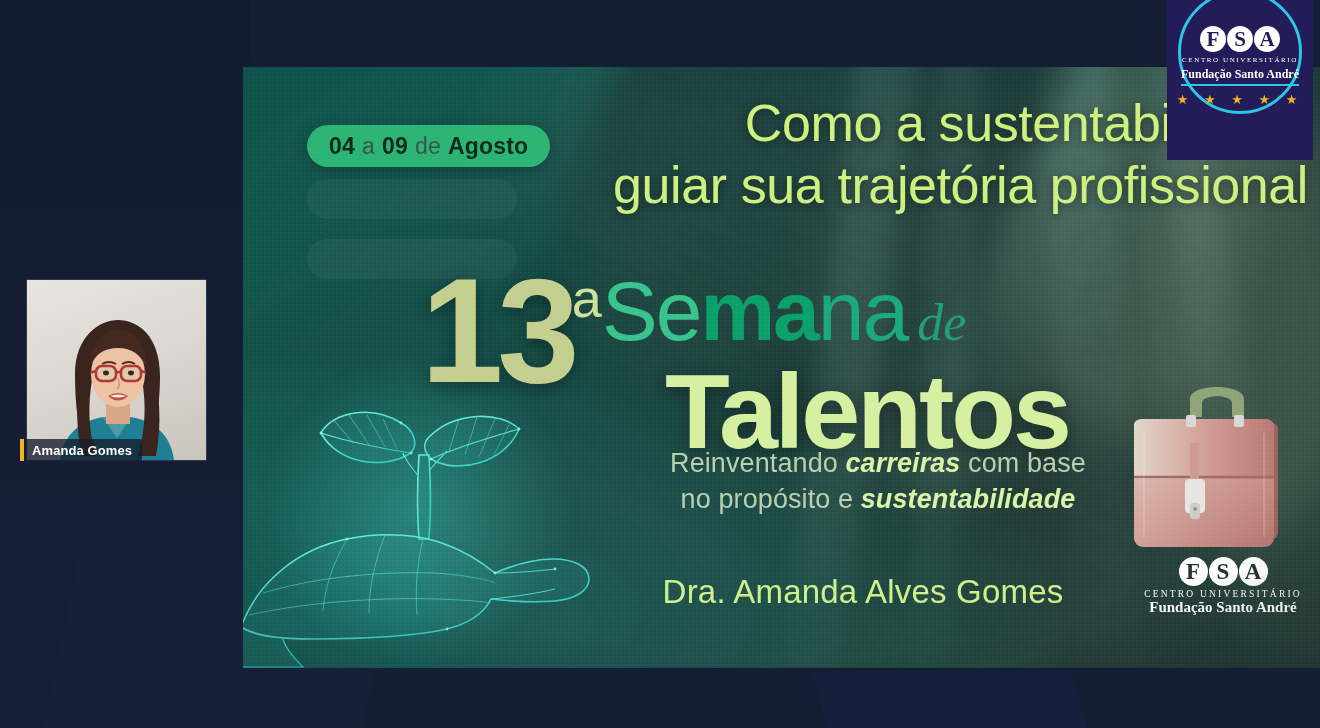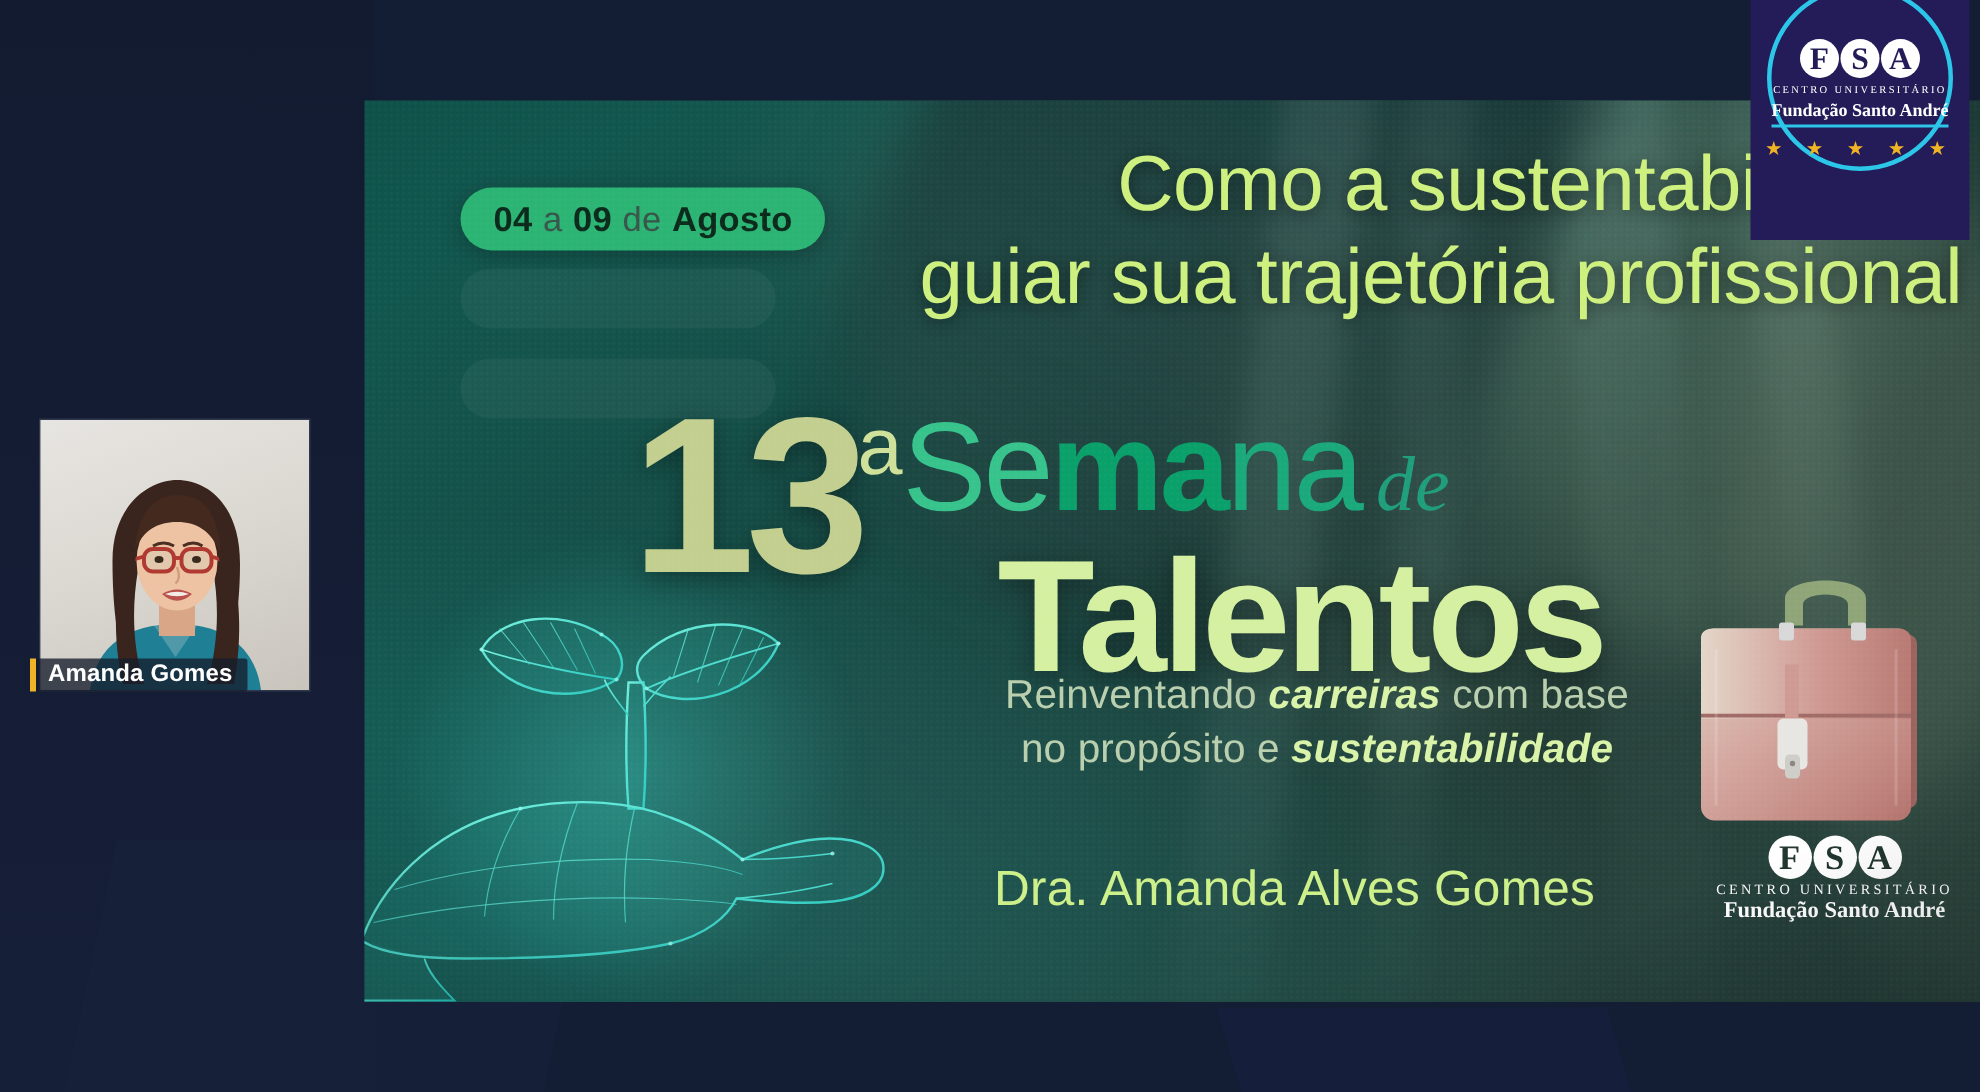--- a/index.html
+++ b/index.html
@@ -148,21 +148,21 @@
     position:absolute; left:27px; top:280px; width:179px; height:180px;
     background:#cfccc6; overflow:hidden; box-shadow:0 0 0 1px rgba(255,255,255,.12);
   }
   .cam-wall{ position:absolute; inset:0; background:linear-gradient(160deg,#e7e5e1 0%,#dcd9d3 45%,#c9c5bd 100%); }
   .cam-person{ position:absolute; left:50%; bottom:0; transform:translateX(-50%); width:150px; height:150px; }
   #name-chip{
     position:absolute; left:20px; top:439px; display:flex; align-items:center;
     background:rgba(20,28,44,.78); height:22px; padding-right:10px; border-radius:2px;
   }
   #name-chip .bar{ width:4px; height:22px; background:#f0b429; margin-right:8px; }
-  #name-chip .nm{ color:#fff; font-size:16px; font-weight:bold; letter-spacing:.1px; }
+  #name-chip .nm{ color:#fff; font-size:13px; font-weight:bold; letter-spacing:.1px; }
 </style>
 </head>
 <body>
 
 <div id="stage">
 
   <div class="backdrop-shape bd1"></div>
   <div class="backdrop-shape bd3"></div>
   <div class="backdrop-shape bd4"></div>
 

